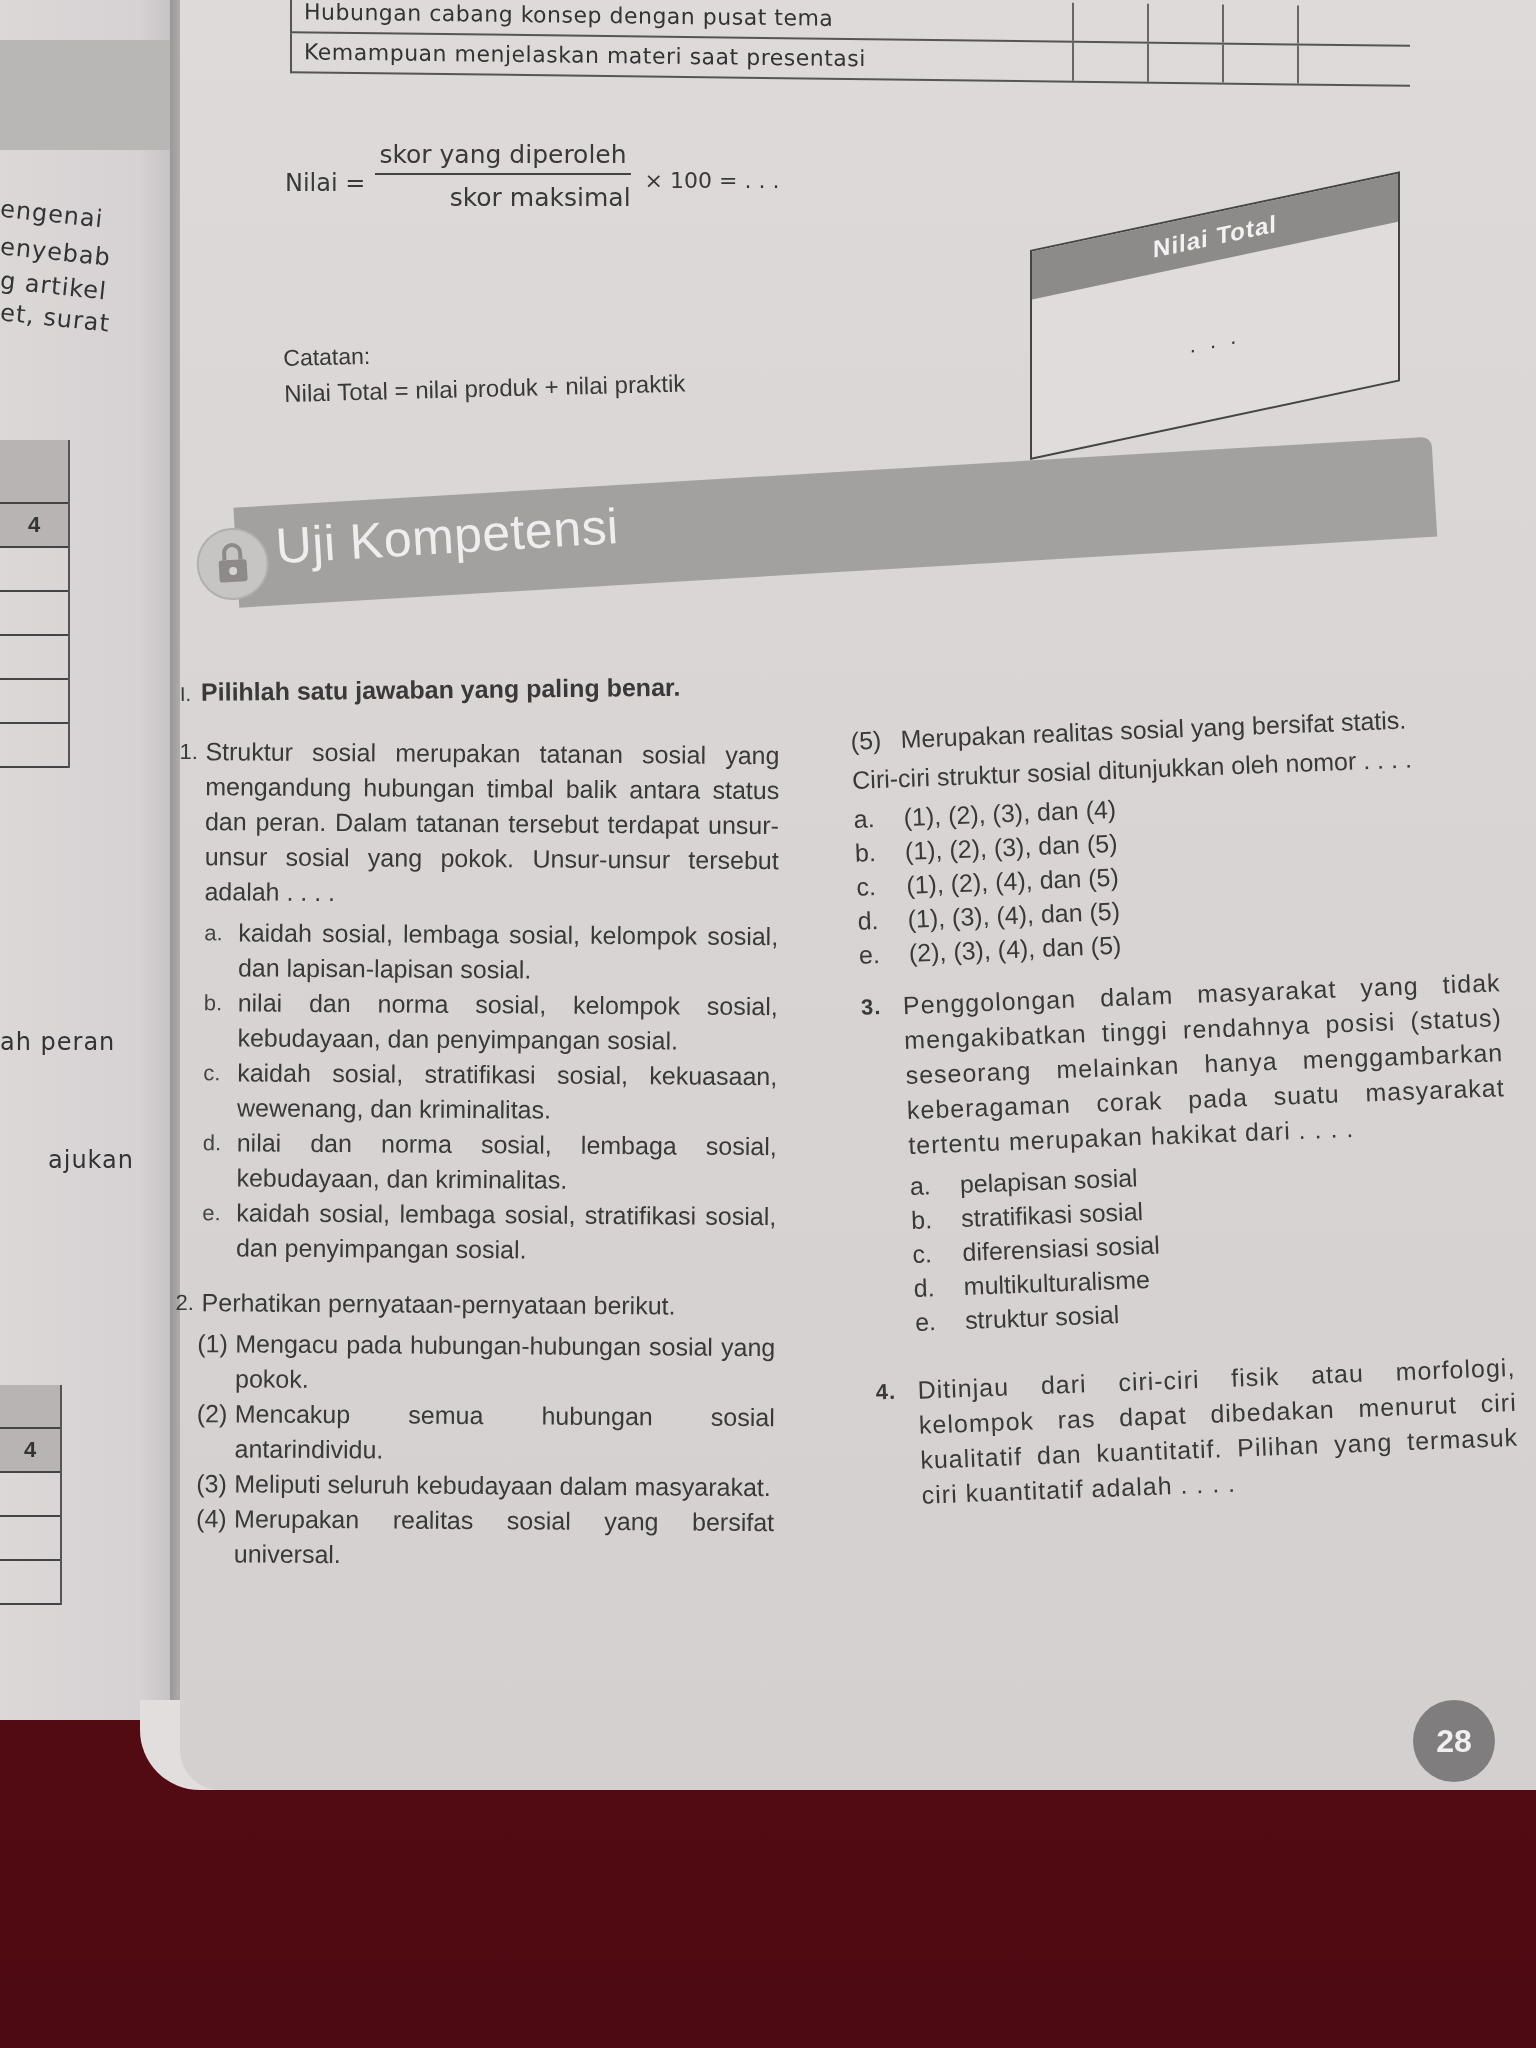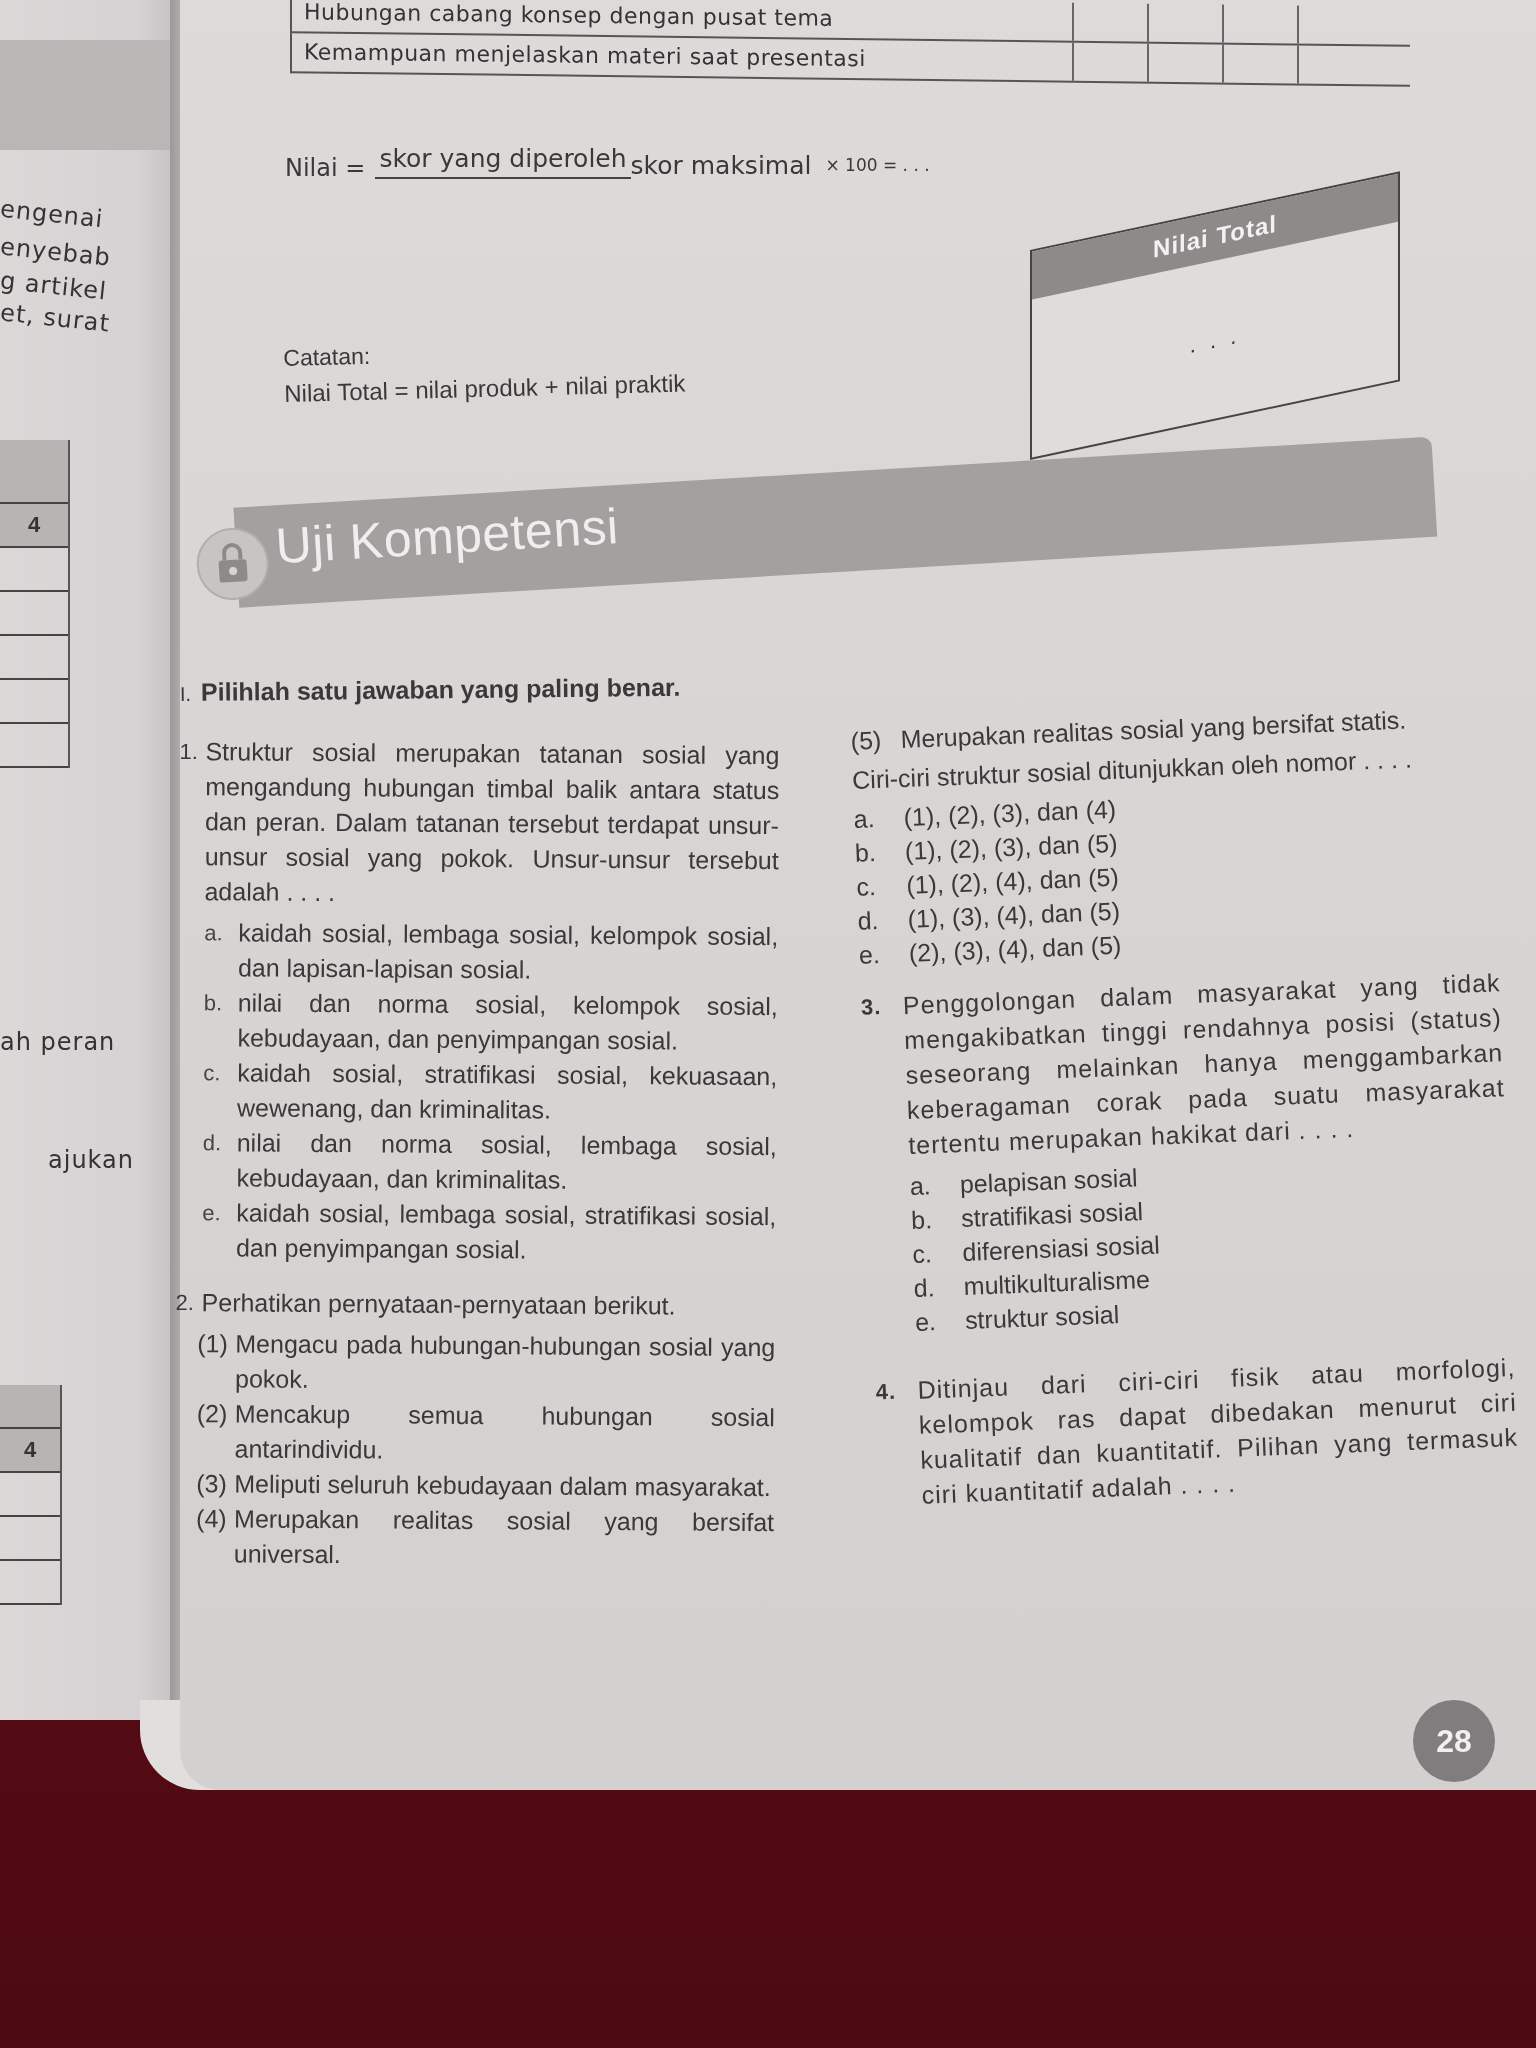--- a/index.html
+++ b/index.html
@@ -69,24 +69,24 @@
     font-size: 22px; line-height: 38px; color: #333; letter-spacing: 0.5px;
   }
   .rubric .rcell { flex: 0 0 75px; border-left: 2px solid #666; }
 
   
   .formula {
     position: absolute; left: 285px; top: 140px; display: flex; align-items: center;
     font-family: "DejaVu Sans", sans-serif; color: #3a3838;
   }
   .formula .lhs { font-size: 24px; margin-right: 10px; margin-top: 14px; }
-  .frac { display: inline-flex; align-items: center; }
+  .frac { display: inline-flex; flex-direction: column; align-items: flex-end; }
   .frac .num { font-size: 25px; padding: 0 4px 4px; border-bottom: 2px solid #444; }
   .frac .den { font-size: 25px; padding-top: 8px; }
-  .formula .rhs { font-size: 17px; margin-left: 14px; margin-top: 8px; }
+  .formula .rhs { font-size: 22px; margin-left: 14px; margin-top: 8px; }
 
   .note {
     position: absolute; left: 283px; top: 345px; font-size: 23px;
     color: #3a3838; transform: rotate(-1.5deg); transform-origin: left top;
   }
   .note .line2 { margin-top: 8px; font-size: 24px; }
 
   
   .nt-box {
     position: absolute; left: 1030px; top: 250px; width: 370px; height: 210px;

